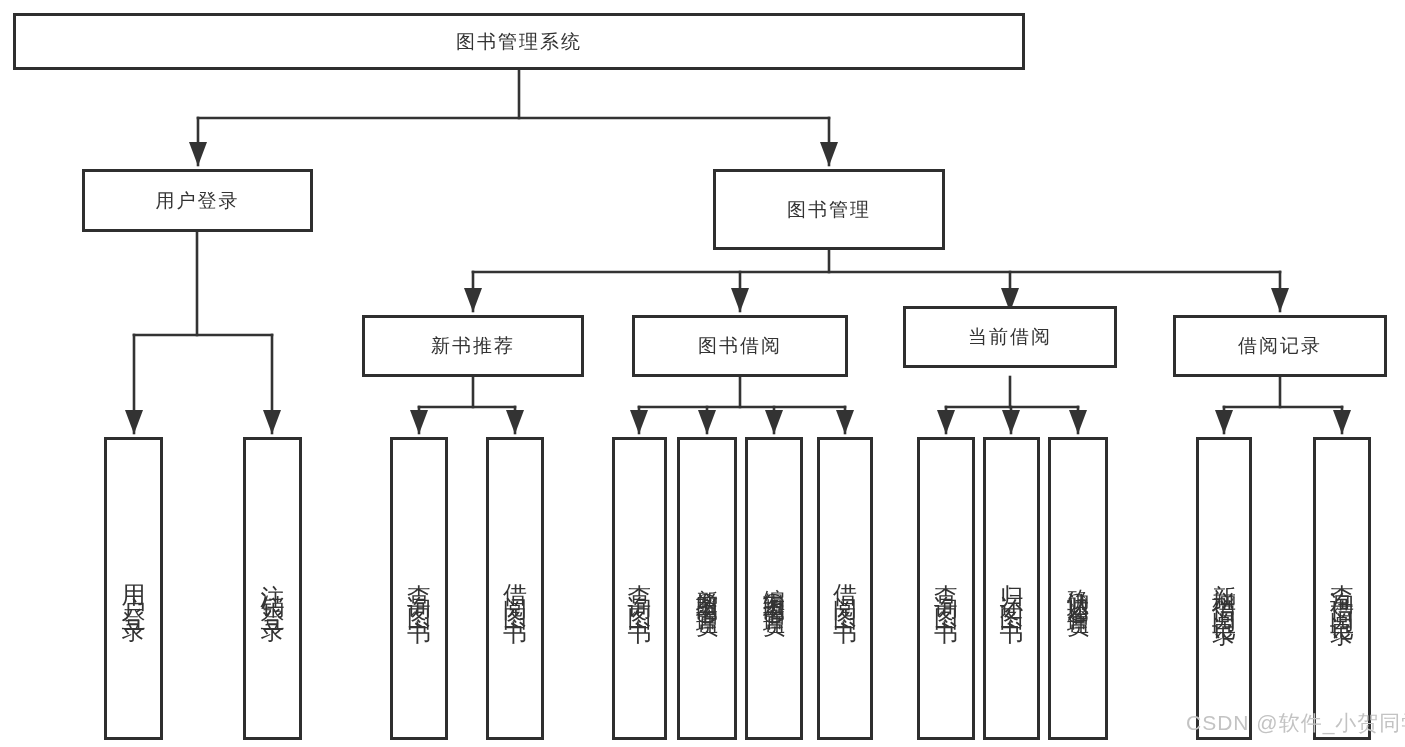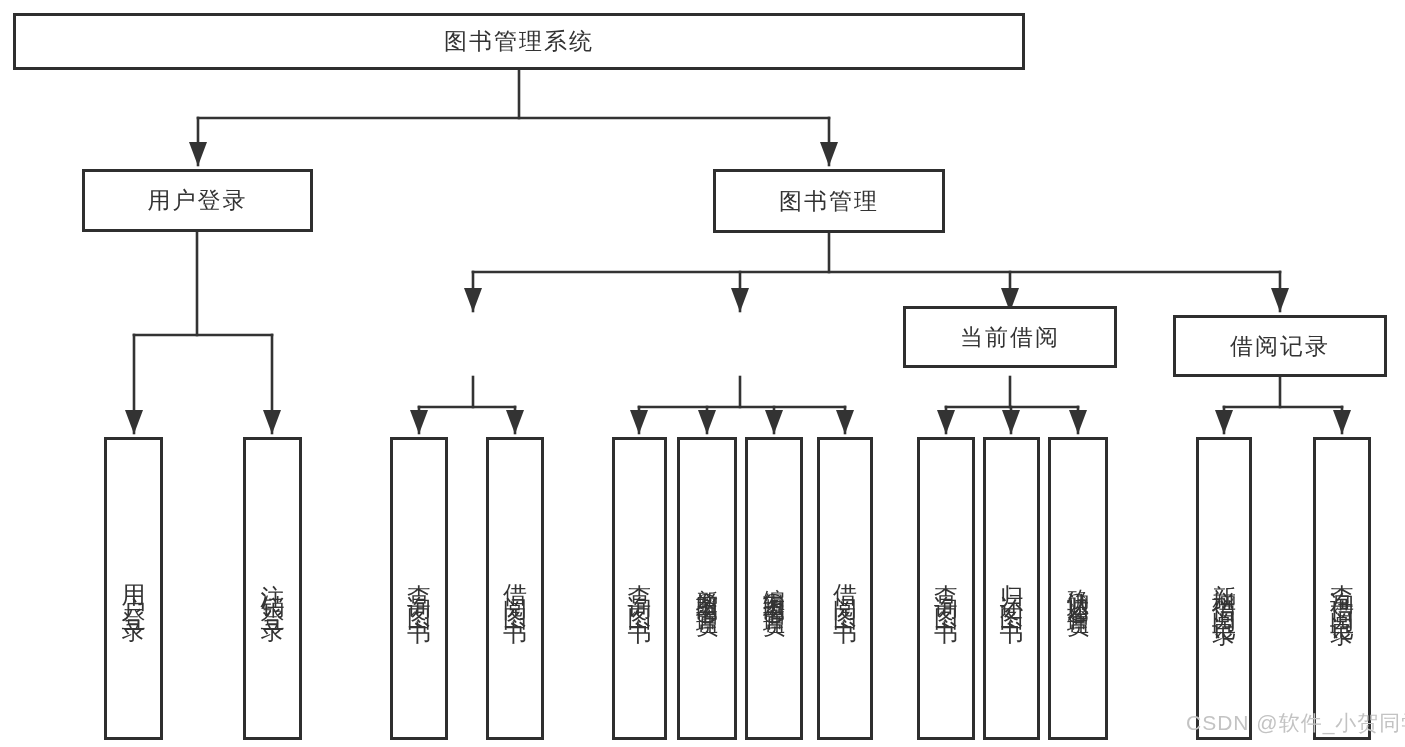--- a/index.html
+++ b/index.html
@@ -31,21 +31,21 @@
     box-sizing: border-box;
     border: 3px solid #2f2f2f;
     background: #ffffff;
     display: flex;
     align-items: center;
     justify-content: center;
     color: #333333;
     z-index: 2;
   }
   .hbox {
-    font-size: 23px;
+    font-size: 19px;
     letter-spacing: 2px;
     white-space: nowrap;
   }
   .vbox span {
     writing-mode: vertical-rl;
     text-orientation: mixed;
     font-size: 24px;
     line-height: 1;
     white-space: nowrap;
   }
@@ -118,24 +118,30 @@
     </g>
   </svg>
 
   <div class="box hbox" style="left:13px; top:13px; width:1012px; height:57px;">
     <span>图书管理系统</span>
   </div>
 
   <div class="box hbox" style="left:82px; top:169px; width:231px; height:63px;">
     <span>用户登录</span>
   </div>
-  <div class="box hbox" style="left:713px; top:169px; width:232px; height:64px;">
+  <div class="box hbox" style="left:713px; top:169px; width:232px; height:81px;">
     <span>图书管理</span>
   </div>
 
+  <div class="box hbox" style="left:362px; top:315px; width:222px; height:62px;">
+    <span>新书推荐</span>
+  </div>
+  <div class="box hbox" style="left:632px; top:315px; width:216px; height:62px;">
+    <span>图书借阅</span>
+  </div>
   <div class="box hbox" style="left:903px; top:306px; width:214px; height:62px;">
     <span>当前借阅</span>
   </div>
   <div class="box hbox" style="left:1173px; top:315px; width:214px; height:62px;">
     <span>借阅记录</span>
   </div>
 
   <div class="box vbox ls4" style="left:104px; top:437px; width:59px; height:303px;">
     <span>用户登录</span>
   </div>

